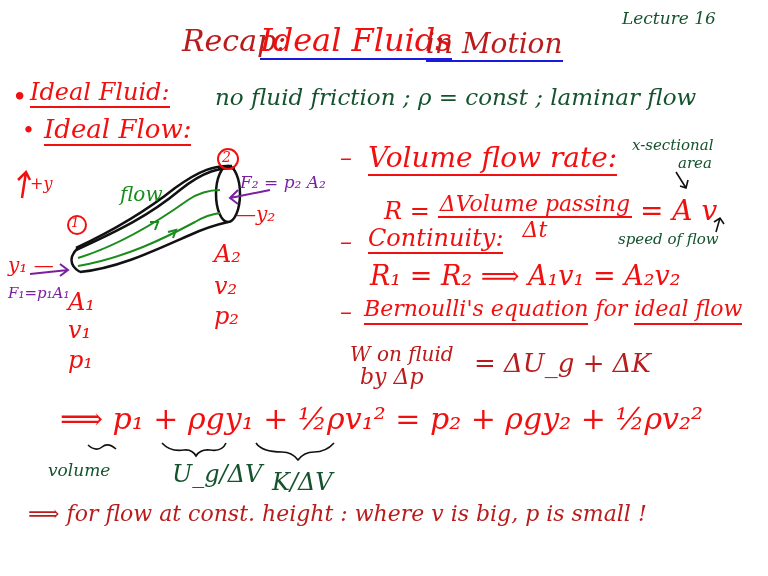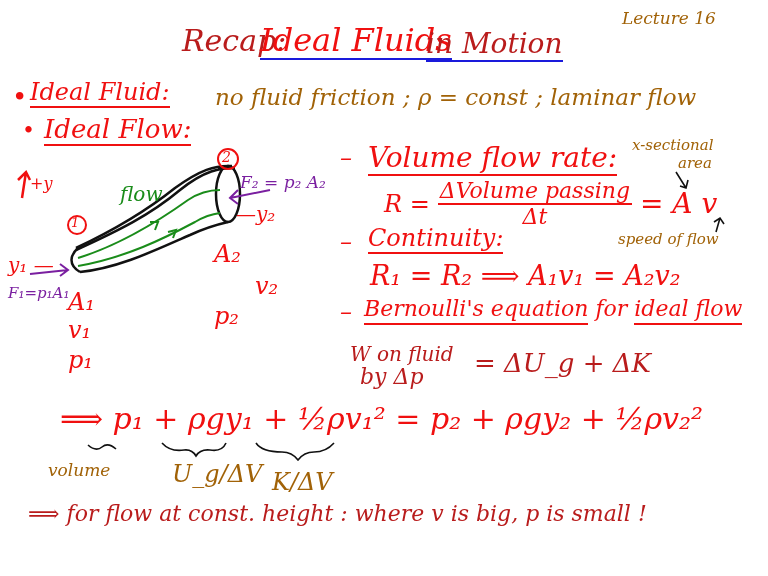--- a/index.html
+++ b/index.html
@@ -1,26 +1,26 @@
 <!DOCTYPE html>
 <html><head>
   <meta charset="utf-8">
   <style>
     html, body { margin: 0; padding: 0; background: #ffffff; }
     body { width: 768px; height: 576px; position: relative; overflow: hidden; }
     .ink { position: absolute; white-space: nowrap; font-family: "DejaVu Serif", serif; font-style: italic; line-height: 1; }
     .blue { color: #b91c1c; }
     .red { color: #f01010; }
-    .black { color: #a16207; }
+    .black { color: #14532d; }
     .purple { color: #7a1fa0; }
     .green { color: #1a8c1a; }
     .ulr { border-bottom: 2px solid #f01010; padding-bottom: 2px; }
     .ulb { border-bottom: 2px solid #1a1adb; padding-bottom: 2px; }
     svg.overlay { position: absolute; left: 0; top: 0; }
-    .frac { display: inline-flex; flex-direction: column; align-items: center; vertical-align: middle; }
+    .frac { display: inline-flex; flex-direction: column; align-items: center; vertical-align: middle; margin-top: 13px; }
     .frac .num { border-bottom: 2px solid currentColor; padding: 0 2px 1px; }
     .frac .den { padding-top: 1px; }
   </style>
 </head>
 <body>
 
 <div class="ink blue" style="left:182px; top:26px; font-size:30px;">Recap:</div>
 <div class="ink red ulb" style="left:260px; top:24px; font-size:32px;"><span>Ideal Fluids</span></div>
 <div class="ink blue ulb" style="left:426px; top:30px; font-size:28px;">in Motion</div>
 <div class="ink black" style="left:622px; top:10px; font-size:17px;">Lecture 16</div>
@@ -67,21 +67,21 @@
 <div class="ink green" style="left:120px; top:184px; font-size:20px;">flow</div>
 <div class="ink red" style="left:8px; top:255px; font-size:20px;">y₁ —</div>
 <div class="ink red" style="left:236px; top:204px; font-size:20px;">—y₂</div>
 <div class="ink purple" style="left:8px; top:286px; font-size:15px;">F₁=p₁A₁</div>
 <div class="ink purple" style="left:240px; top:174px; font-size:17px;">F₂ = p₂ A₂</div>
 
 <div class="ink red" style="left:68px; top:290px; font-size:24px;">A₁</div>
 <div class="ink red" style="left:68px; top:318px; font-size:24px;">v₁</div>
 <div class="ink red" style="left:68px; top:348px; font-size:24px;">p₁</div>
 <div class="ink red" style="left:214px; top:242px; font-size:24px;">A₂</div>
-<div class="ink red" style="left:214px; top:274px; font-size:24px;margin-left:41px;">v₂</div>
+<div class="ink red" style="left:214px; top:274px; font-size:24px;">v₂</div>
 <div class="ink red" style="left:214px; top:304px; font-size:24px;">p₂</div>
 
 <div class="ink red" style="left:340px; top:146px; font-size:24px;">–</div>
 <div class="ink red ulr" style="left:368px; top:144px; font-size:28px;">Volume flow rate:</div>
 <div class="ink black" style="left:632px; top:138px; font-size:15px;">x-sectional</div>
 <div class="ink black" style="left:678px; top:156px; font-size:15px;">area</div>
 <div class="ink red" style="left:384px; top:180px; font-size:24px; display:flex; align-items:center;">
   <span>R =</span>
   <span class="frac" style="margin-left:8px;">
     <span class="num" style="font-size:22px;">ΔVolume passing</span>

